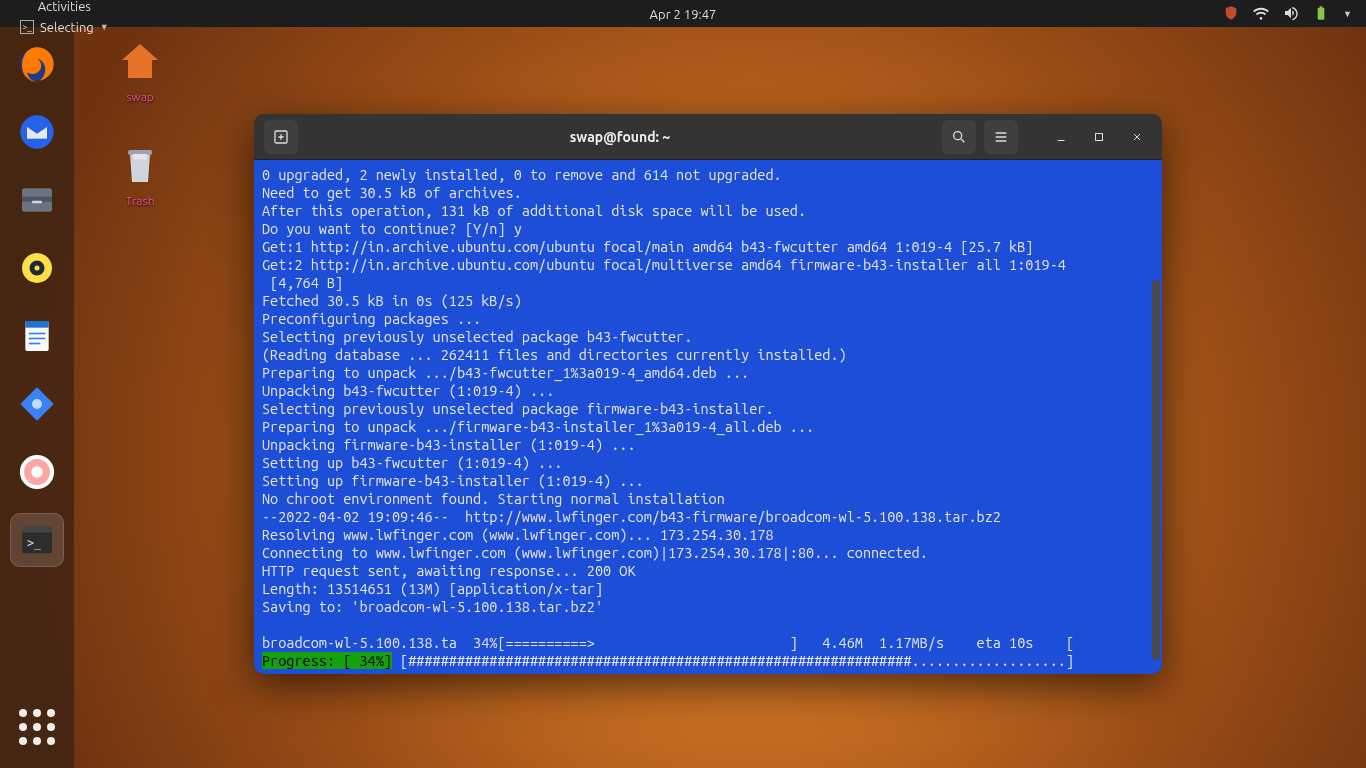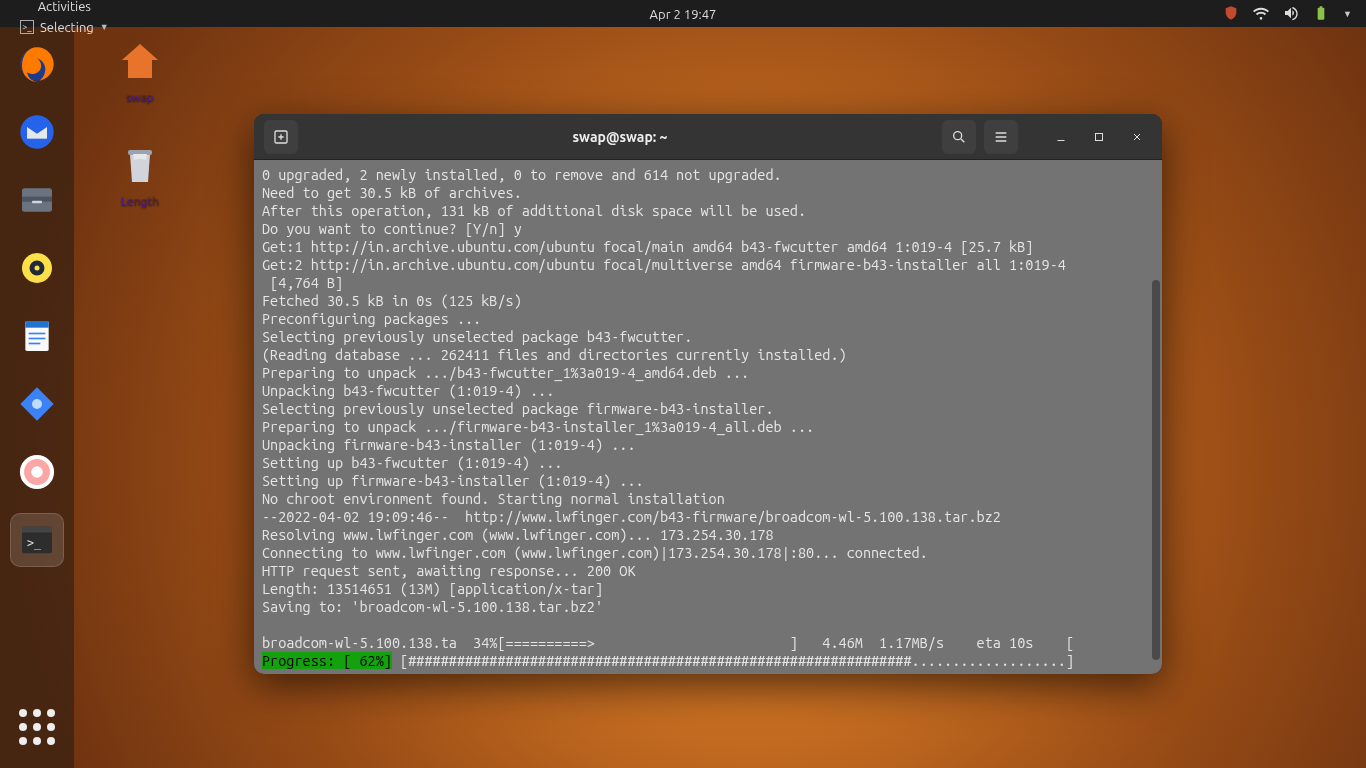--- a/index.html
+++ b/index.html
@@ -28,21 +28,21 @@
     display:flex; flex-direction:column; align-items:center;
     padding-top:10px; gap:14px;
   }
   .dock .spacer { flex:1; }
   .dock .dock-item { width:54px; height:54px; border-radius:10px; display:flex;align-items:center;justify-content:center; }
   .dock .dock-item.active { background: rgba(255,255,255,0.14); box-shadow: inset 0 0 0 1px rgba(255,255,255,0.15);}
   .dock svg { width:40px; height:40px; display:block; }
   .apps-grid { display:grid; grid-template-columns:repeat(3,8px); grid-template-rows:repeat(3,8px); gap:6px;}
   .apps-grid span{ width:8px;height:8px;background:#eee;border-radius:50%;}
   
-  .desktop-icon { position:absolute; width:80px; text-align:center; color:#4c1d95; font-size:12px; text-shadow:0 1px 2px rgba(0,0,0,0.9);}
+  .desktop-icon { position:absolute; width:80px; text-align:center; color:#ec4899; font-size:12px; text-shadow:0 1px 2px rgba(0,0,0,0.9);}
   .desktop-icon .glyph { width:48px;height:48px; margin:0 auto 4px; }
   
   .terminal {
     position:absolute; left:254px; top:114px; width:908px; height:560px;
     background:#2b2b2b; border-radius:10px; box-shadow:0 12px 40px rgba(0,0,0,0.6);
     display:flex; flex-direction:column; overflow:hidden;
   }
   .term-titlebar {
     height:46px; background:#343434; display:flex; align-items:center;
     padding:0 10px; gap:8px; color:#eee; font-size:14px; font-weight:600;
@@ -55,21 +55,21 @@
     font-size:15px;
   }
   .tb-btn.plain{background:transparent;width:30px;}
   .term-body {
     flex:1; background:#300a24; background:#2d0922; background:#1e1e1e;
     background:#1d1d1d; color:#e6e6e6;
     font-family: "Ubuntu Mono","DejaVu Sans Mono",Consolas,monospace;
     font-size:14.5px; line-height:18px; padding:6px 8px 6px 8px;
     position:relative; white-space:pre; overflow:hidden;
   }
-  .term-body { background:#737373; }
+  .term-body { background:#1d4ed8; }
   .term-scrollbar{ position:absolute; right:2px; top:120px; width:8px; height:380px; background:#4a4a4a; border-radius:4px;}
   .progress-green{ background:#13a10e; color:#000; }
 </style>
 </head>
 <body>
 
 <div class="topbar">
   <div class="left">
     <div class="activities">Activities</div>
     <div class="app">
@@ -185,32 +185,32 @@
   <div>swap</div>
 </div>
 <div class="desktop-icon" style="left:100px; top:142px;">
   <div class="glyph">
     <svg viewBox="0 0 48 48">
         <path fill="#d1d5db" d="M14 12h20l-2 28H16z"></path>
         <rect x="12" y="8" width="24" height="5" rx="2" fill="#9ca3af"></rect>
         <path fill="#e5e7eb" d="M17 12h14l-1 6c-2-1-4-1-6-1s-4 0-6 1z"></path>
       </svg>
   </div>
-  <div>Length</div>
+  <div>Trash</div>
 </div>
 
 <div class="terminal">
   <div class="term-titlebar">
     <button class="tb-btn">
       <svg width="16" height="16" viewBox="0 0 24 24">
           <rect x="3" y="3" width="18" height="18" rx="2" fill="none" stroke="#ddd" stroke-width="2"></rect>
           <path d="M12 8v8M8 12h8" stroke="#ddd" stroke-width="2"></path>
         </svg>
     </button>
-    <div class="title">swap@swap: ~</div>
+    <div class="title">swap@found: ~</div>
     <button class="tb-btn">
       <svg width="16" height="16" viewBox="0 0 24 24">
           <circle cx="10" cy="10" r="6" fill="none" stroke="#ddd" stroke-width="2"></circle>
           <path d="M15 15l5 5" stroke="#ddd" stroke-width="2"></path>
         </svg>
     </button>
     <button class="tb-btn">
       <svg width="16" height="16" viewBox="0 0 24 24">
           <path d="M4 6h16M4 12h16M4 18h16" stroke="#ddd" stroke-width="2"></path>
         </svg>
@@ -253,14 +253,14 @@
 Setting up firmware-b43-installer (1:019-4) ...
 No chroot environment found. Starting normal installation
 --2022-04-02 19:09:46--  http://www.lwfinger.com/b43-firmware/broadcom-wl-5.100.138.tar.bz2
 Resolving www.lwfinger.com (www.lwfinger.com)... 173.254.30.178
 Connecting to www.lwfinger.com (www.lwfinger.com)|173.254.30.178|:80... connected.
 HTTP request sent, awaiting response... 200 OK
 Length: 13514651 (13M) [application/x-tar]
 Saving to: 'broadcom-wl-5.100.138.tar.bz2'
 
 broadcom-wl-5.100.138.ta  34%[==========&gt;                        ]   4.46M  1.17MB/s    eta 10s    [
-</div><div class="term-line"><span class="progress-green">Progress: [ 62%]</span><span> [##############################################################...................]</span></div><div class="term-scrollbar"></div></div>
+</div><div class="term-line"><span class="progress-green">Progress: [ 34%]</span><span> [##############################################################...................]</span></div><div class="term-scrollbar"></div></div>
 </div>
 
 </body></html>

